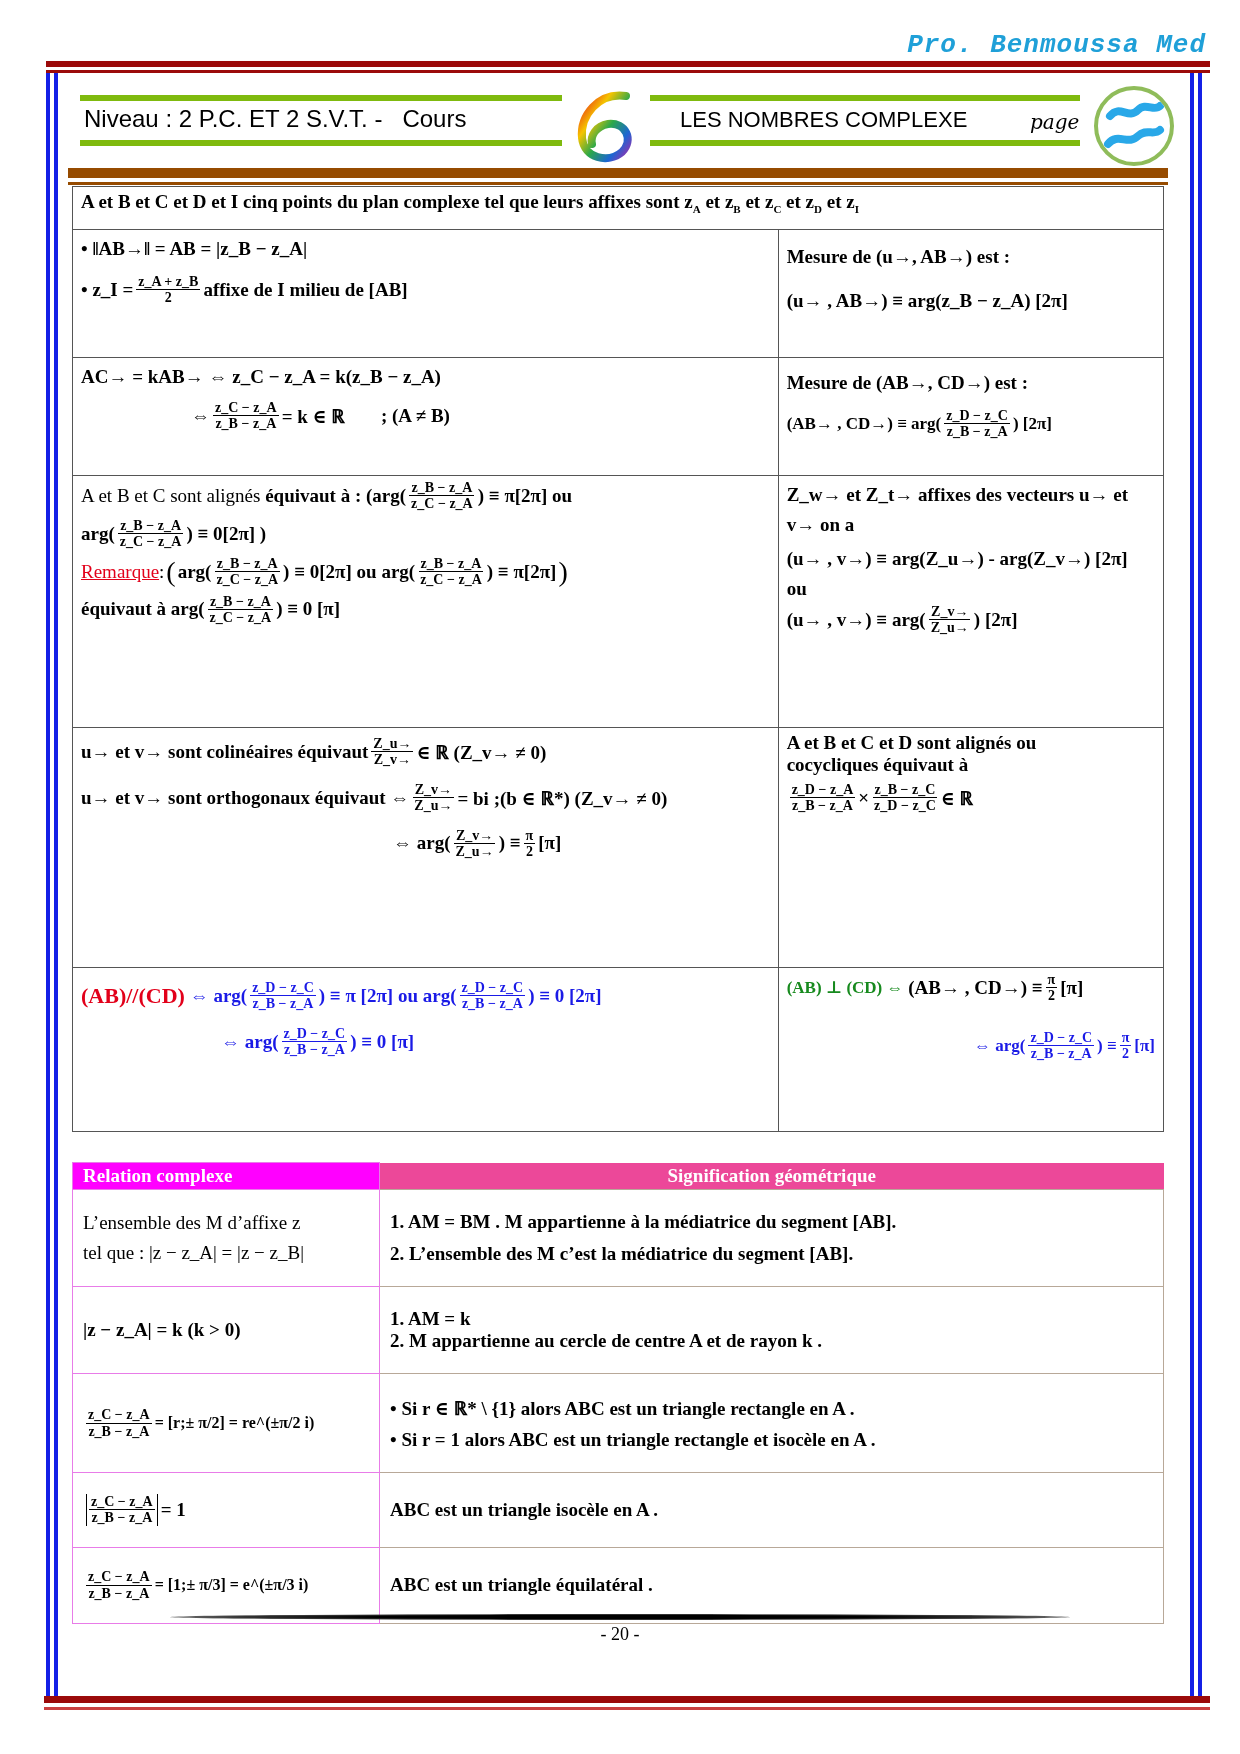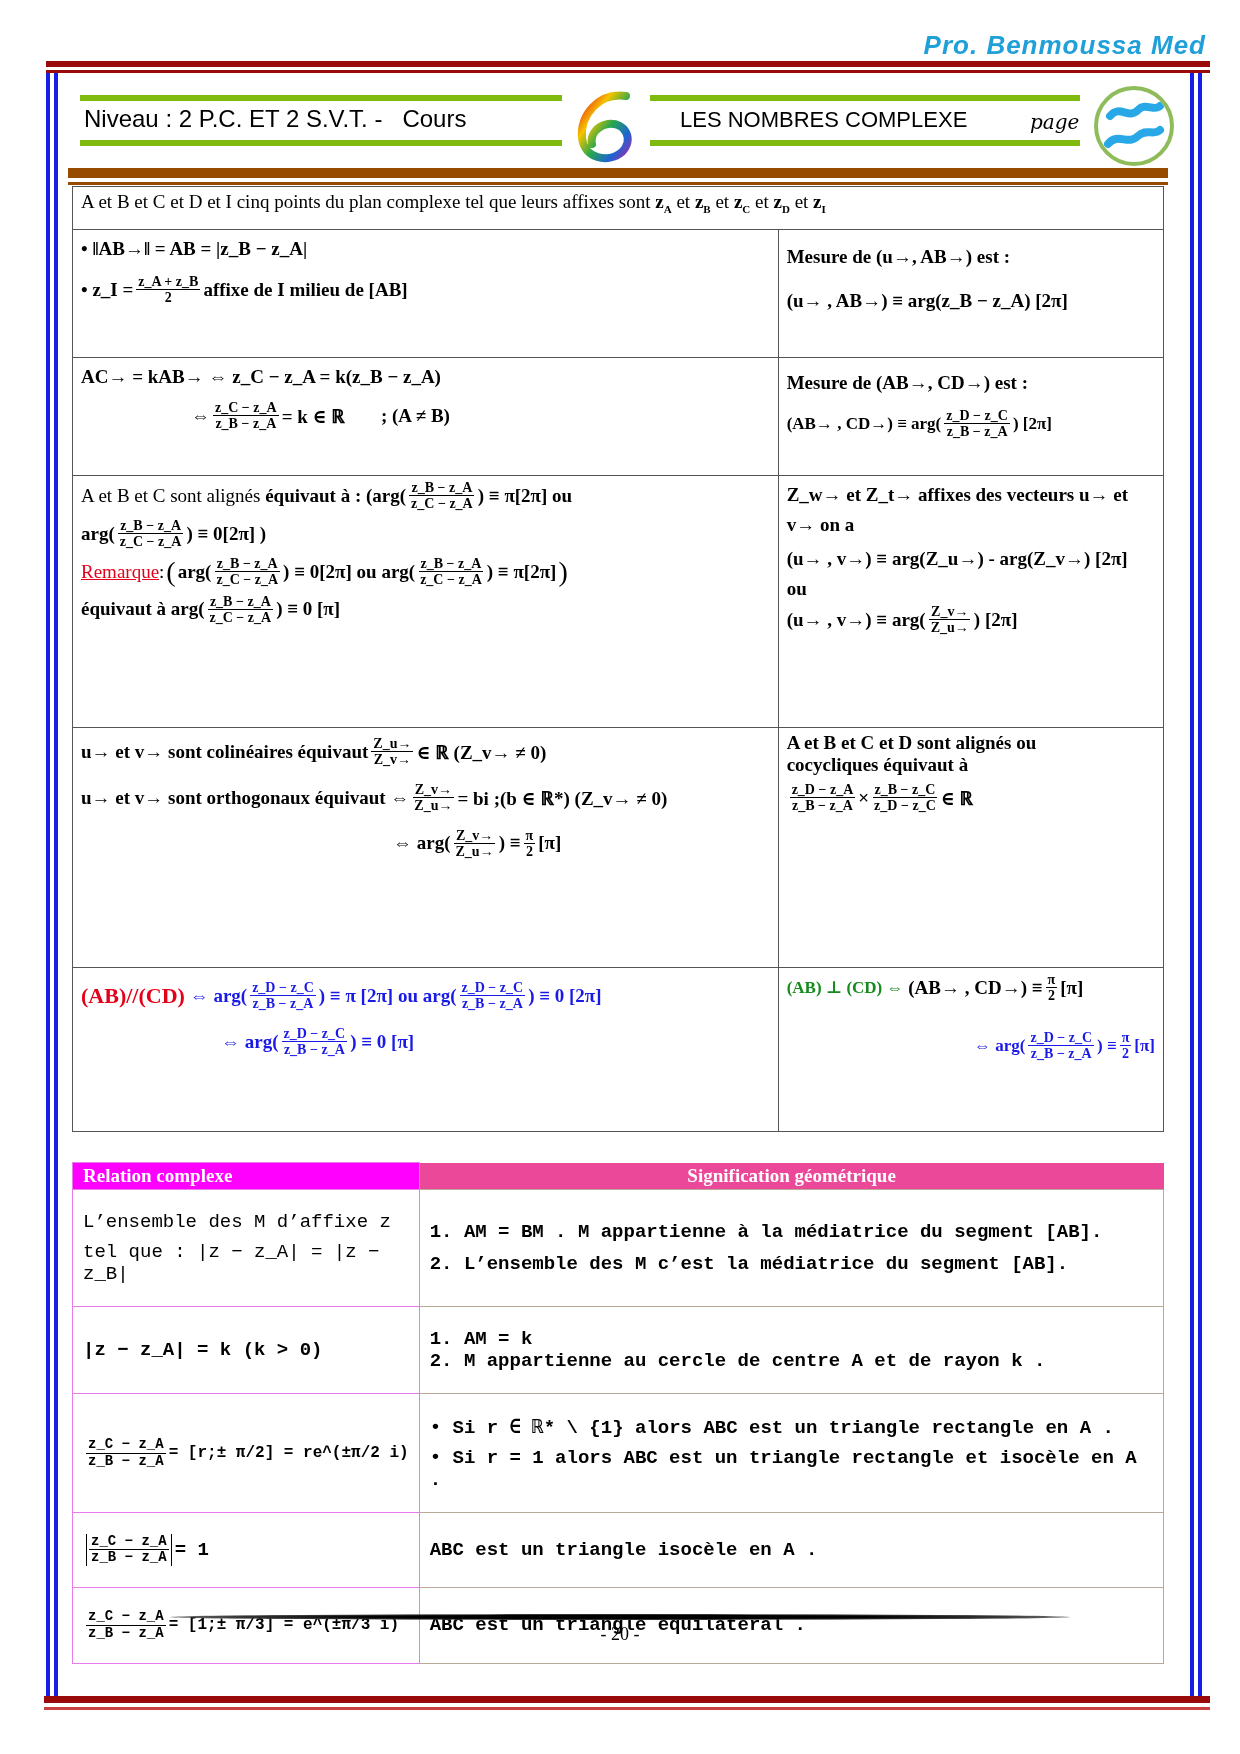--- a/index.html
+++ b/index.html
@@ -1,20 +1,20 @@
 <!DOCTYPE html>
 <html><head>
 <meta charset="utf-8">
 <style>
   html, body { margin:0; padding:0; background:#fff; }
   body { width:1240px; height:1754px; position:relative; overflow:hidden;
          font-family:"Liberation Serif","DejaVu Serif",serif; color:#000; }
 
   
-  .author { position:absolute; top:30px; right:34px; font-family:Liberation Sans, sans-serif;
+  .author { position:absolute; top:30px; right:34px; font-family:Liberation Mono, monospace;
             font-style:italic; font-weight:bold; font-size:26px; color:#1fa0d8; letter-spacing:1px; }
   .hbar-top1 { position:absolute; left:46px; right:30px; top:61px; height:6px; background:#9b0a0a; }
   .hbar-top2 { position:absolute; left:46px; right:30px; top:70px; height:3px; background:#9b0a0a; }
   .hbar-bot1 { position:absolute; left:44px; right:30px; top:1696px; height:7px; background:#9b0a0a; }
   .hbar-bot2 { position:absolute; left:44px; right:30px; top:1707px; height:3px; background:#c94040; }
   .vbar { position:absolute; top:73px; height:1623px; width:4px; background:#1420e6; }
   .vbar.l1 { left:46px; } .vbar.l2 { left:54px; }
   .vbar.r1 { left:1190px; } .vbar.r2 { left:1198px; }
 
   
@@ -30,37 +30,37 @@
   .six-logo { position:absolute; left:568px; top:88px; width:78px; height:80px; }
   .pisces { position:absolute; left:1094px; top:86px; width:72px; height:72px; border-radius:50%;
             border:4px solid #8fbc5a; background:#fff; }
   .brown1 { position:absolute; left:68px; width:1100px; top:168px; height:10px; background:#964b00; }
   .brown2 { position:absolute; left:68px; width:1100px; top:182px; height:3px; background:#964b00; }
 
   
   .ftable { position:absolute; left:72px; top:186px; width:1092px; border-collapse:collapse;
             font-weight:bold; font-size:19px; }
   .ftable td { border:1.5px solid #555; vertical-align:top; padding:4px 8px; }
-  .intro { font-weight:normal; font-size:19px; height:34px; }
+  .intro { font-weight:bold; font-size:19px; height:34px; }
   .c-left { width:688px; } .c-right { width:368px; }
   .line { display:flex; align-items:center; min-height:30px; white-space:nowrap;text-align:right; }
   .frac { display:inline-flex; flex-direction:column; align-items:center; vertical-align:middle;
           margin:0 3px; font-size:14px; line-height:1.1; }
   .frac .num { border-bottom:1.5px solid currentColor; padding:0 2px; }
   .frac .den { padding:0 2px; }
   .big { font-size:28px; font-weight:normal; margin:0 2px; }
   .red { color:#e2001a; } .blue { color:#1a1ae6; } .green { color:#178a1e; }
   .remark { color:#e2001a; text-decoration:underline; font-weight:normal; }
   sub { font-size:11px; }
   .sp { display:inline-block; width:12px; }
 
   
   .rtable { position:absolute; left:72px; top:1162px; width:1092px; border-collapse:collapse;
             font-weight:bold; font-size:19px; }
-  .rtable td { vertical-align:middle; padding:21px 10px;font-family:Liberation Mono, monospace; }
+  .rtable td { vertical-align:middle; padding:21px 10px; }
   .rtable td.rl { border:1.5px solid #e87ce8; width:286px; }
   .rtable td.rr { border:1.5px solid #b8a898; }
   .rtable th { color:#fff; font-weight:bold; font-size:19px; padding:2px 10px; }
   .rtable th.hl { background:#ff00ff; text-align:left; border:1.5px solid #e87ce8; }
   .rtable th.hr { background:#ec4899; text-align:center; }
 
   .footer-rule { position:absolute; left:170px; width:900px; top:1614px; height:6px;
                  background:radial-gradient(ellipse at center,#000 40%,#333 60%,transparent 100%);
                  border-radius:50%; }
   .page-num { position:absolute; left:0; right:0; top:1624px; text-align:center; font-size:18px; }

